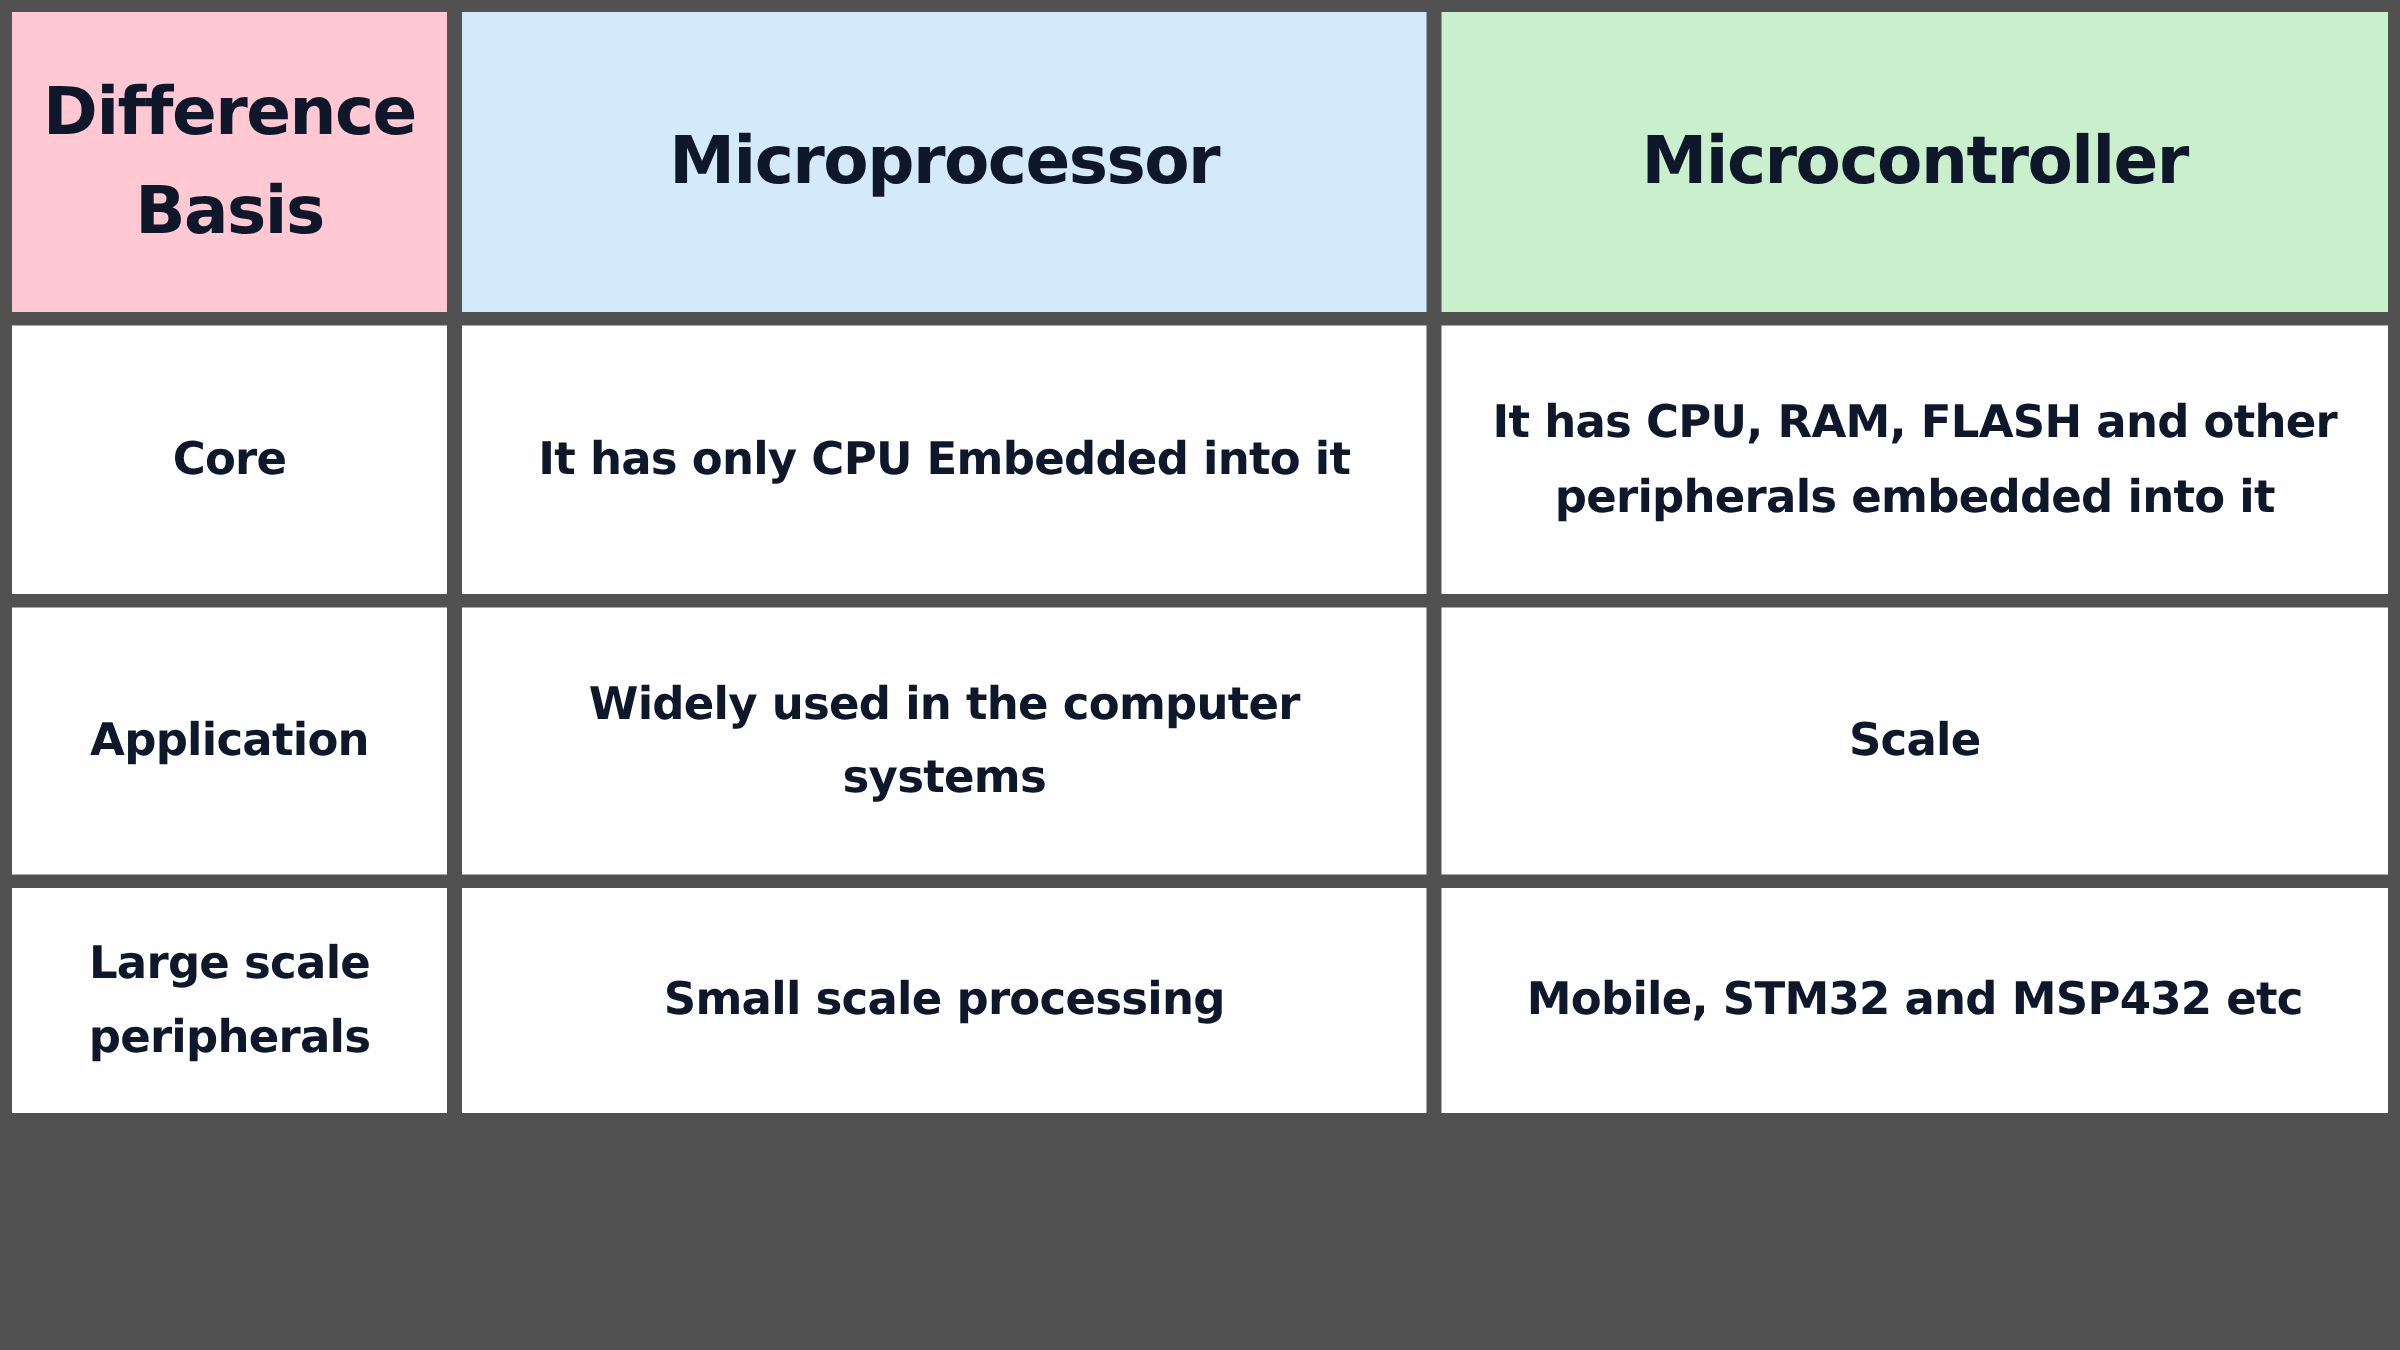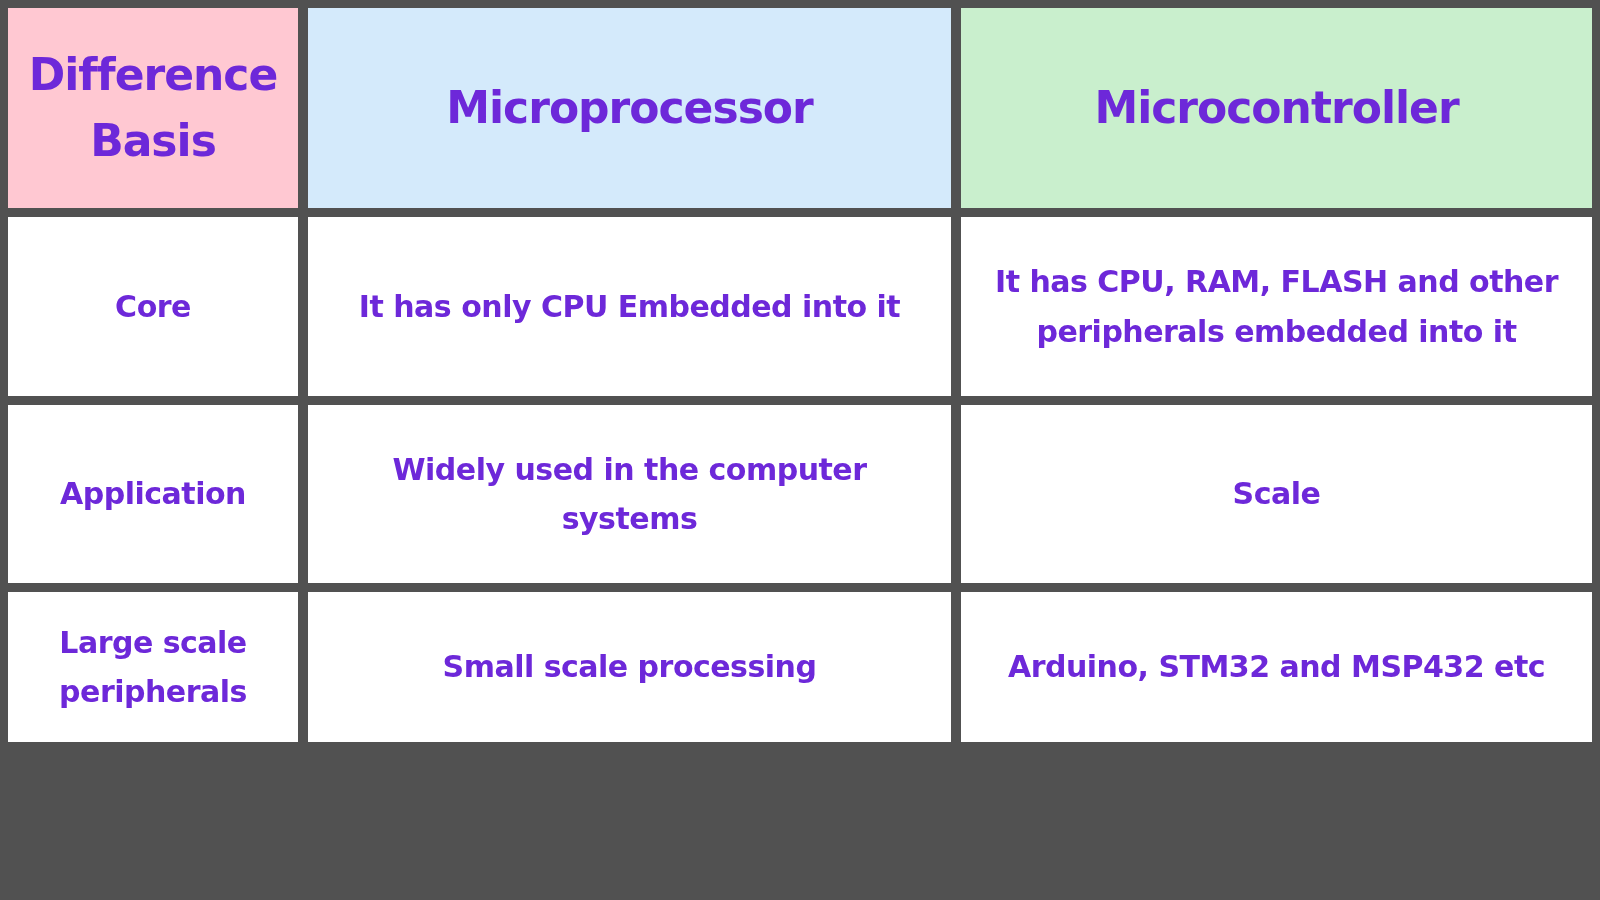--- a/index.html
+++ b/index.html
@@ -13,21 +13,21 @@
     box-sizing: border-box;
     background: #515151;
     display: grid;
     grid-template-columns: 290px 643px 631px;
     grid-template-rows: 200px 179px 178px 150px 141px;
     column-gap: 10px;
     row-gap: 9px;
     padding: 8px;
     font-family: "DejaVu Sans", "Liberation Sans", sans-serif;
     font-weight: 700;
-    color: #6d28d9;
+    color: #0f172a;
   }
   .cell {
     background: #ffffff;
     display: flex;
     align-items: center;
     justify-content: center;
     text-align: center;
     box-sizing: border-box;
     padding: 6px 14px;
     font-size: 30px;
@@ -54,15 +54,15 @@
   <div class="cell">It has only CPU Embedded into it</div>
   <div class="cell">It has CPU, RAM, FLASH and other peripherals embedded into it</div>
 
   <div class="cell">Application</div>
   <div class="cell">Widely used in the computer systems</div>
 
   <div class="cell">Scale</div>
   <div class="cell">Large scale peripherals</div>
   <div class="cell">Small scale processing</div>
 
-  <div class="cell">Arduino, STM32 and MSP432 etc</div>
+  <div class="cell">Mobile, STM32 and MSP432 etc</div>
 
 </div>
 
 </body></html>

